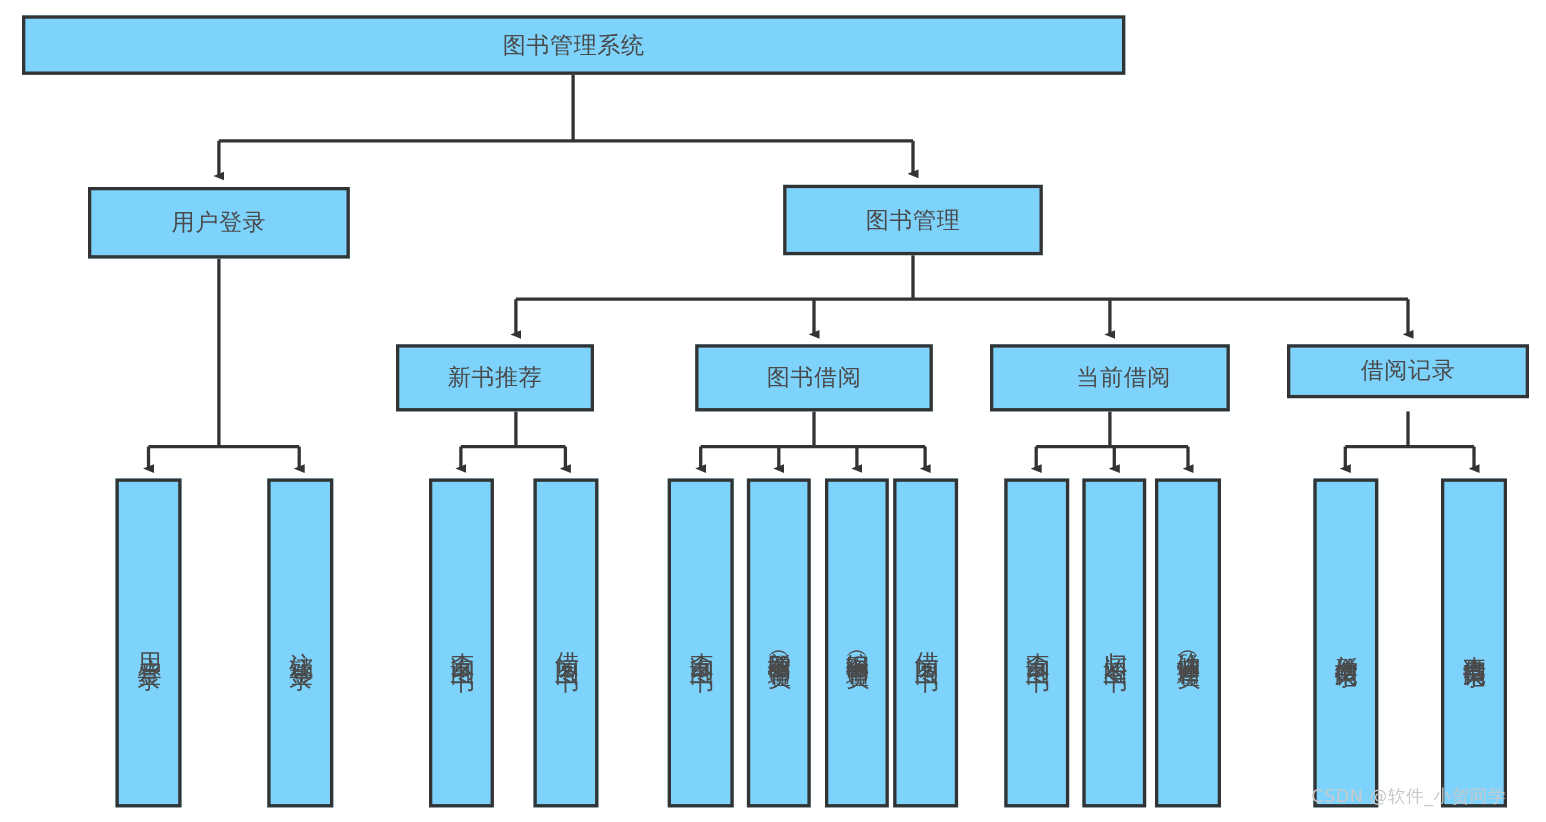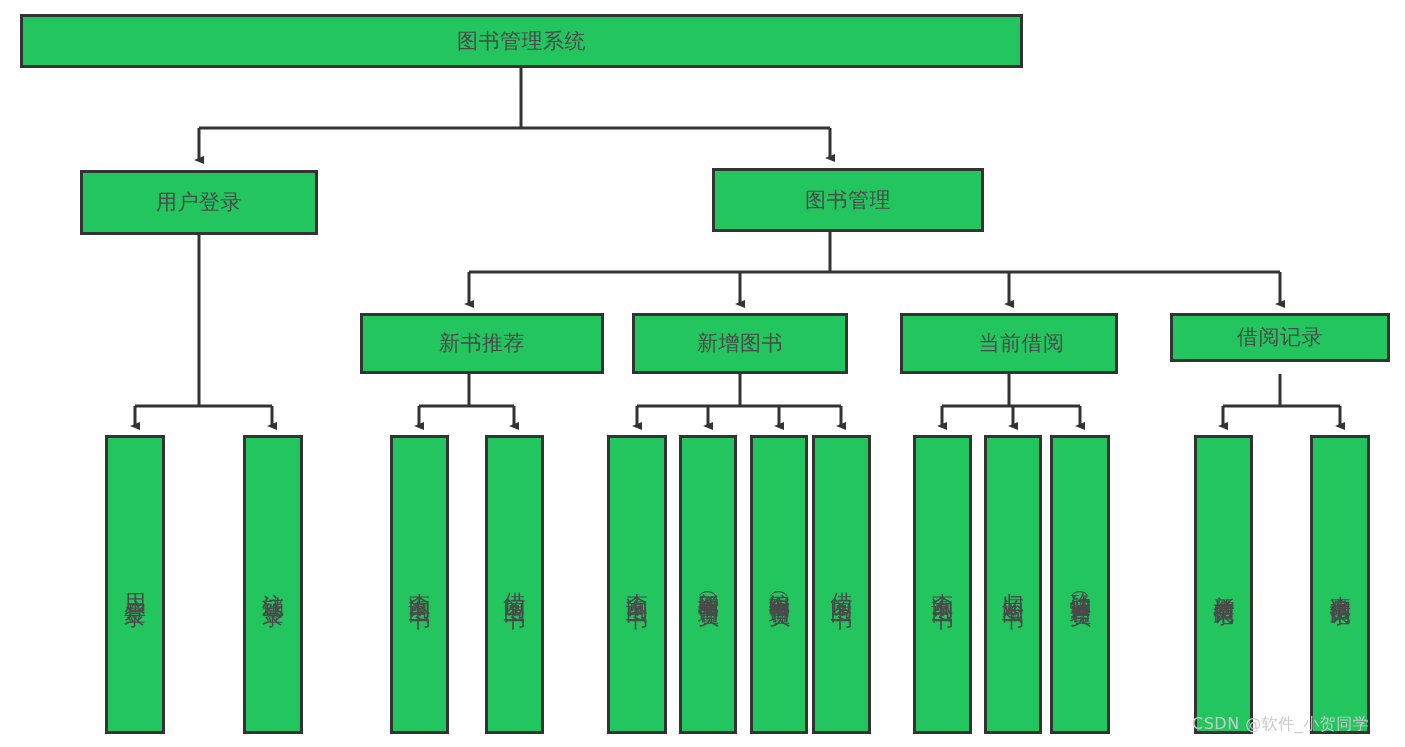--- a/index.html
+++ b/index.html
@@ -21,21 +21,21 @@
     position: absolute;
     left: 0;
     top: 0;
     width: 1405px;
     height: 747px;
   }
   .node {
     position: absolute;
     box-sizing: border-box;
     border: 3px solid #333333;
-    background: #22c55e;
+    background: #7dd3fc;
     display: flex;
     align-items: center;
     justify-content: center;
     z-index: 2;
   }
   .node-label {
     color: #4a4a4a;
     font-size: 21px;
     line-height: 1.18;
     letter-spacing: 0.5px;
@@ -124,29 +124,29 @@
     </g>
   </svg>
 
   <div class="node" style="left:20px; top:14px; width:1003px; height:54px;">
     <span class="node-label">图书管理系统</span>
   </div>
 
   <div class="node" style="left:80px; top:170px; width:238px; height:65px;">
     <span class="node-label">用户登录</span>
   </div>
-  <div class="node" style="left:712px; top:168px; width:272px; height:64px;">
+  <div class="node" style="left:712px; top:168px; width:236px; height:64px;">
     <span class="node-label">图书管理</span>
   </div>
 
-  <div class="node" style="left:360px; top:313px; width:244px; height:61px;">
+  <div class="node" style="left:360px; top:313px; width:180px; height:61px;">
     <span class="node-label">新书推荐</span>
   </div>
   <div class="node" style="left:632px; top:313px; width:216px; height:61px;">
-    <span class="node-label">新增图书</span>
+    <span class="node-label">图书借阅</span>
   </div>
   <div class="node" style="left:900px; top:313px; width:218px; height:61px;padding-left:25px;">
     <span class="node-label">当前借阅</span>
   </div>
   <div class="node" style="left:1170px; top:313px; width:220px; height:49px;">
     <span class="node-label">借阅记录</span>
   </div>
 
   <div class="node vertical" style="left:105px; top:435px; width:60px; height:299px;">
     <span class="node-label">用户登录</span>

